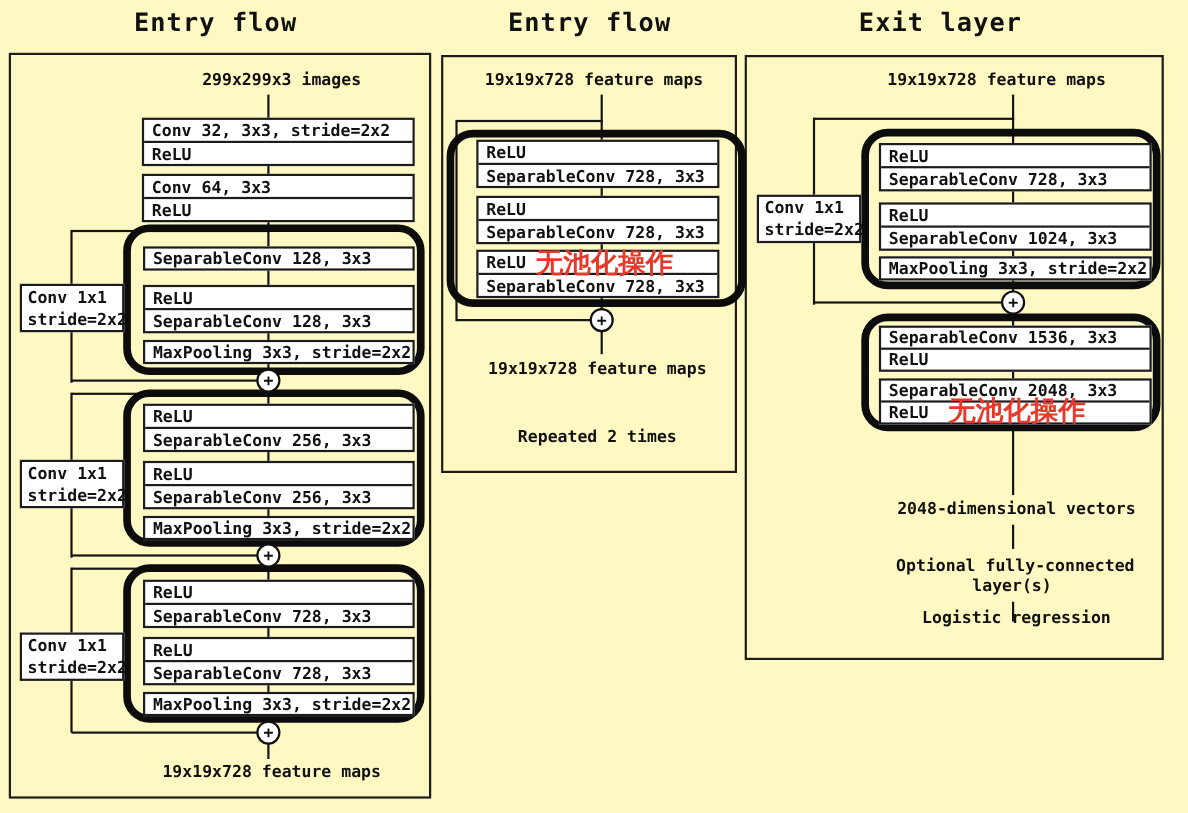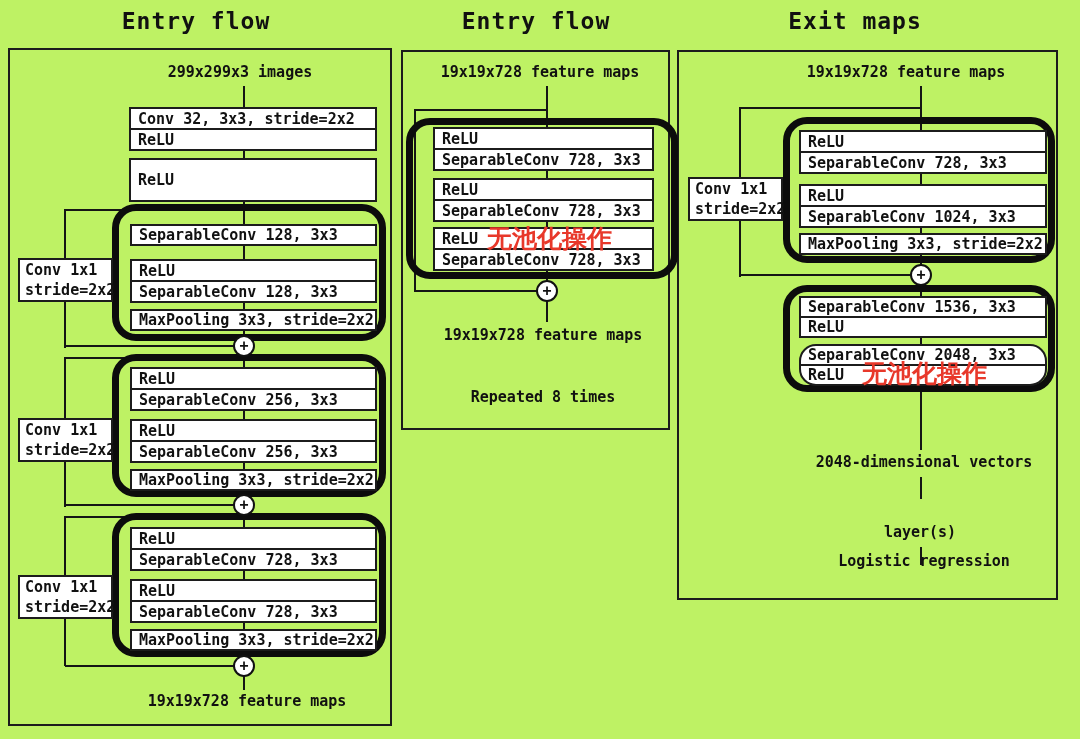--- a/index.html
+++ b/index.html
@@ -1,16 +1,16 @@
 <!DOCTYPE html>
 <html><head>
 <meta charset="utf-8">
 <style>
   html,body{margin:0;padding:0;background:#fff;}
-  .canvas{position:relative;width:1080px;height:739px;background:#bef264;overflow:hidden;
+  .canvas{position:relative;width:1080px;height:739px;background:#fef9c3;overflow:hidden;
           font-family:"DejaVu Sans Mono",monospace;}
   .abs{position:absolute;}
   .ctr{transform:translateX(-50%);}
   .frame{border:2px solid #1c1c1c;box-sizing:border-box;background:transparent;z-index:0;}
   .thick{border:7px solid #0c0c0c;border-radius:24px;box-sizing:border-box;background:transparent;z-index:2;}
   .cell{background:#fff;border:2px solid #1c1c1c;box-sizing:border-box;z-index:3;
         font:700 15px "DejaVu Sans Mono",monospace;color:#111;padding-left:7px;
         white-space:nowrap;display:flex;align-items:center;height:22px;}
   .pair{background:#fff;border:2px solid #1c1c1c;box-sizing:border-box;z-index:3;
         display:flex;flex-direction:column;height:44px;}
@@ -33,29 +33,30 @@
   .red25{font-size:25px;}
 </style>
 </head>
 <body>
 
 <div class="canvas">
 
   <div class="abs ctr title" style="left:196px;top:8px;">Entry flow</div>
   <div class="abs frame" style="left:8px;top:48px;width:384px;height:678px;"></div>
 
-  <div class="abs ctr lbl" style="left:240px;top:63px;">299x299x3 images</div>
+  <div class="abs ctr lbl" style="left:256px;top:63px;">299x299x3 images</div>
 
   <div class="abs vline" style="left:243px;top:86px;height:604px;"></div>
 
   <div class="abs pair" style="left:129px;top:107px;width:248px;">
     <div class="prow">Conv 32, 3x3, stride=2x2</div>
     <div class="prow">ReLU</div>
   </div>
   <div class="abs pair" style="left:129px;top:158px;width:248px;">
+    <div class="prow">Conv 64, 3x3</div>
     <div class="prow">ReLU</div>
   </div>
 
   <div class="abs hline" style="left:65px;top:209px;width:180px;"></div>
   <div class="abs vline" style="left:64px;top:209px;height:139px;"></div>
   <div class="abs hline" style="left:65px;top:345px;width:170px;"></div>
   <div class="abs side" style="left:18px;top:258px;">
     <div>Conv 1x1</div>
     <div>stride=2x2</div>
   </div>
@@ -133,23 +134,23 @@
   </div>
   <div class="abs pair" style="left:433px;top:227px;width:221px;">
     <div class="prow">ReLU</div>
     <div class="prow">SeparableConv 728, 3x3</div>
   </div>
   <div class="abs red red25" style="left:487px;top:222px;">无池化操作</div>
 
   <div class="abs plus" style="left:536px;top:280px;">+</div>
 
   <div class="abs ctr lbl" style="left:543px;top:326px;">19x19x728 feature maps</div>
-  <div class="abs ctr lbl" style="left:543px;top:388px;">Repeated 8 times</div>
+  <div class="abs ctr lbl" style="left:543px;top:388px;">Repeated 2 times</div>
 
-  <div class="abs ctr title" style="left:855px;top:8px;">Exit maps</div>
+  <div class="abs ctr title" style="left:855px;top:8px;">Exit layer</div>
   <div class="abs frame" style="left:677px;top:50px;width:381px;height:550px;"></div>
 
   <div class="abs ctr lbl" style="left:906px;top:63px;">19x19x728 feature maps</div>
 
   <div class="abs vline" style="left:920px;top:86px;height:364px;"></div>
 
   <div class="abs hline" style="left:740px;top:107px;width:182px;"></div>
   <div class="abs vline" style="left:739px;top:107px;height:170px;"></div>
   <div class="abs hline" style="left:740px;top:274px;width:172px;"></div>
   <div class="abs side" style="left:688px;top:177px;">
@@ -168,26 +169,27 @@
   </div>
   <div class="abs cell" style="left:799px;top:233px;width:248px;">MaxPooling 3x3, stride=2x2</div>
 
   <div class="abs plus" style="left:910px;top:264px;">+</div>
 
   <div class="abs thick" style="left:783px;top:285px;width:272px;height:107px;"></div>
   <div class="abs pair" style="left:799px;top:296px;width:248px;height:42px;justify-content:center;">
     <div class="prow">SeparableConv 1536, 3x3</div>
     <div class="prow">ReLU</div>
   </div>
-  <div class="abs pair" style="left:799px;top:344px;width:248px;height:42px;border-radius:17px;">
+  <div class="abs pair" style="left:799px;top:344px;width:248px;height:42px;">
     <div class="prow">SeparableConv 2048, 3x3</div>
     <div class="prow">ReLU</div>
   </div>
   <div class="abs red red25" style="left:862px;top:357px;">无池化操作</div>
 
 
   <div class="abs ctr lbl" style="left:924px;top:453px;">2048-dimensional vectors</div>
   <div class="abs vline" style="left:920px;top:477px;height:22px;"></div>
+  <div class="abs ctr lbl" style="left:923px;top:505px;">Optional fully-connected</div>
   <div class="abs ctr lbl" style="left:920px;top:523px;">layer(s)</div>
   <div class="abs vline" style="left:920px;top:547px;height:18px;"></div>
   <div class="abs ctr lbl" style="left:924px;top:552px;">Logistic regression</div>
 
 </div>
 
 </body></html>

